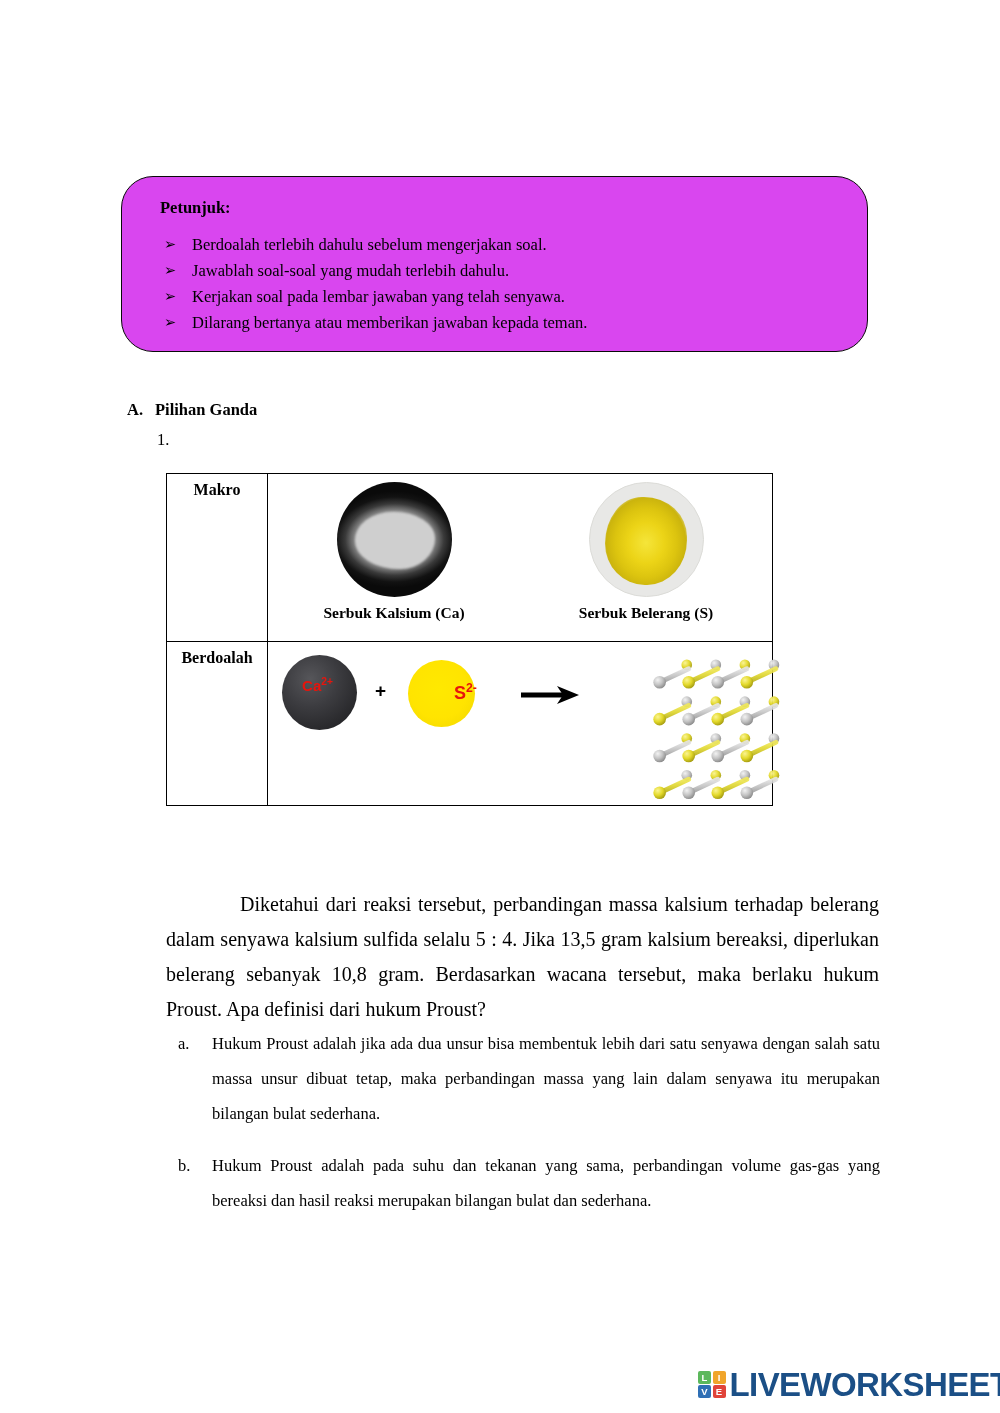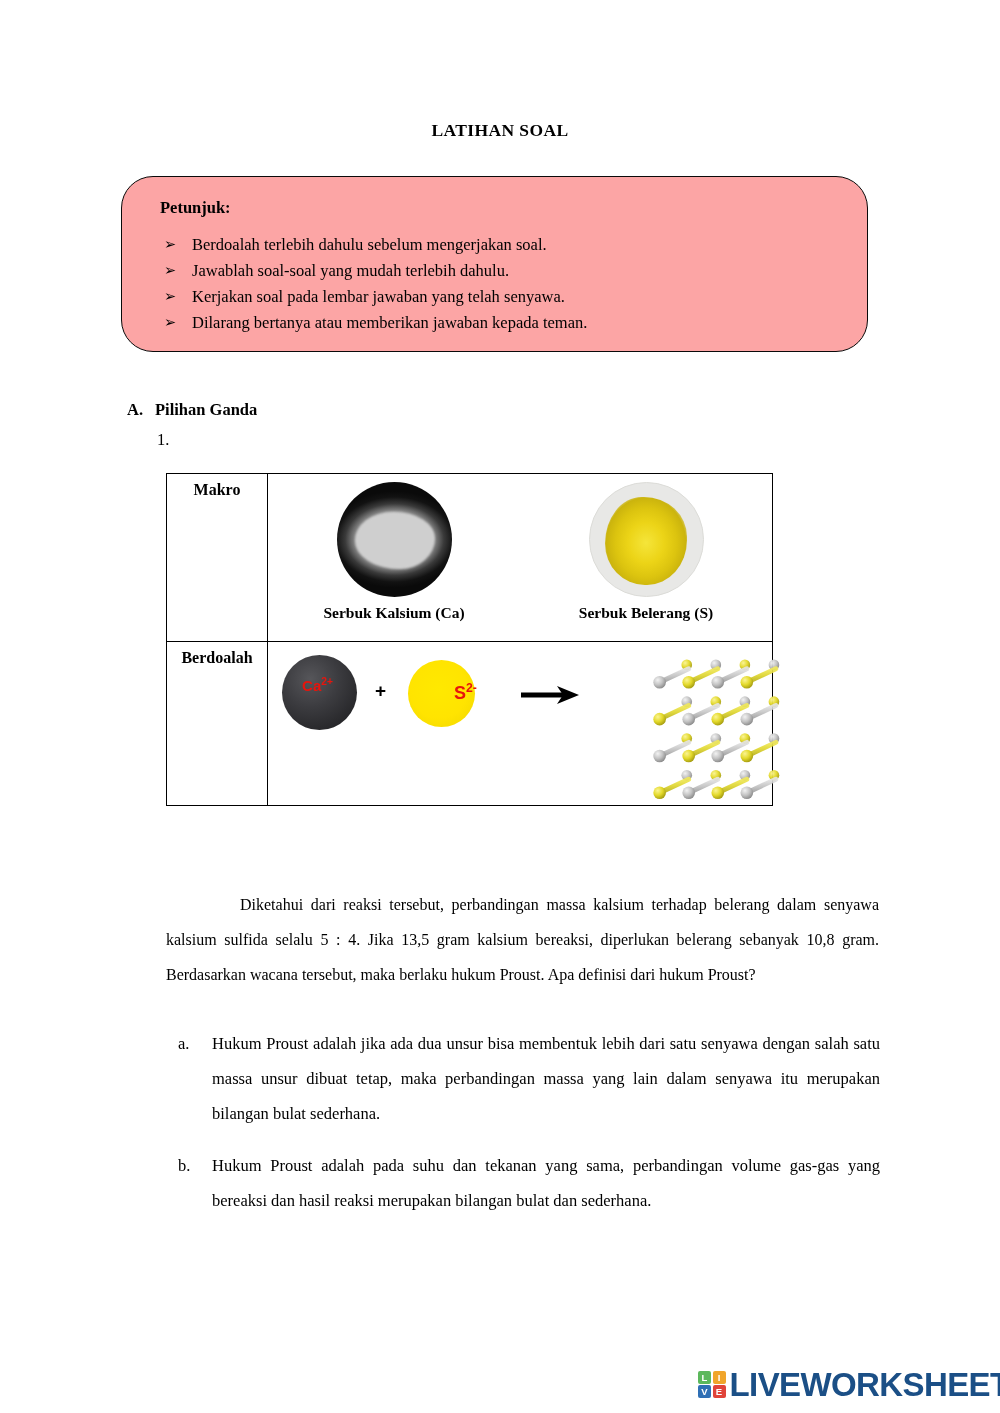--- a/index.html
+++ b/index.html
@@ -37,21 +37,21 @@
   
   .petunjuk-box {
     position: absolute;
     left: 121px;
     top: 176px;
     width: 747px;
     height: 176px;
     border: 1.6px solid #0a0a0a;
     border-radius: 32px;
     box-sizing: border-box;
-    background: #fca5a5;
+    background: #d946ef;
   }
   .petunjuk-heading {
     position: absolute;
     left: 38px;
     top: 21px;
     font-size: 16.5px;
     font-weight: bold;
   }
   .petunjuk-list {
     position: absolute;
@@ -258,21 +258,21 @@
     margin: 0 3px;
     font-family: "DejaVu Sans", sans-serif;
   }
 
   
   .narrative {
     position: absolute;
     left: 166px;
     top: 887px;
     width: 713px;
-    font-size: 16px;
+    font-size: 20px;
     line-height: 35px;
     text-align: justify;
     text-indent: 74px;
   }
 
   
   .options {
     position: absolute;
     left: 178px;
     top: 1026px;
@@ -327,21 +327,20 @@
     color: #1b4f86;
     letter-spacing: -0.6px;
     line-height: 1;
   }
 </style>
 </head>
 <body>
 
 <div class="page">
 
-  <div class="doc-title">LATIHAN SOAL</div>
 
   <div class="petunjuk-box">
     <div class="petunjuk-heading">Petunjuk:</div>
     <div class="petunjuk-list">
 
       <div class="petunjuk-item">
         <span class="bullet-arrow">➢</span>
         <span class="petunjuk-text">Berdoalah terlebih dahulu sebelum mengerjakan soal.</span>
       </div>
 

